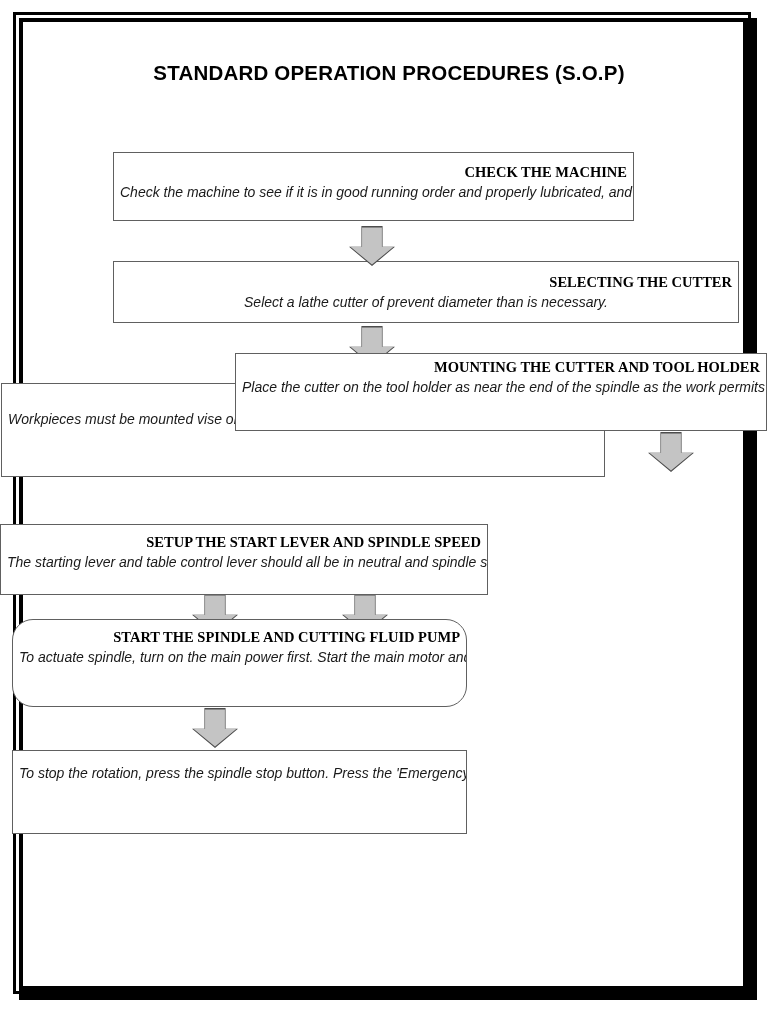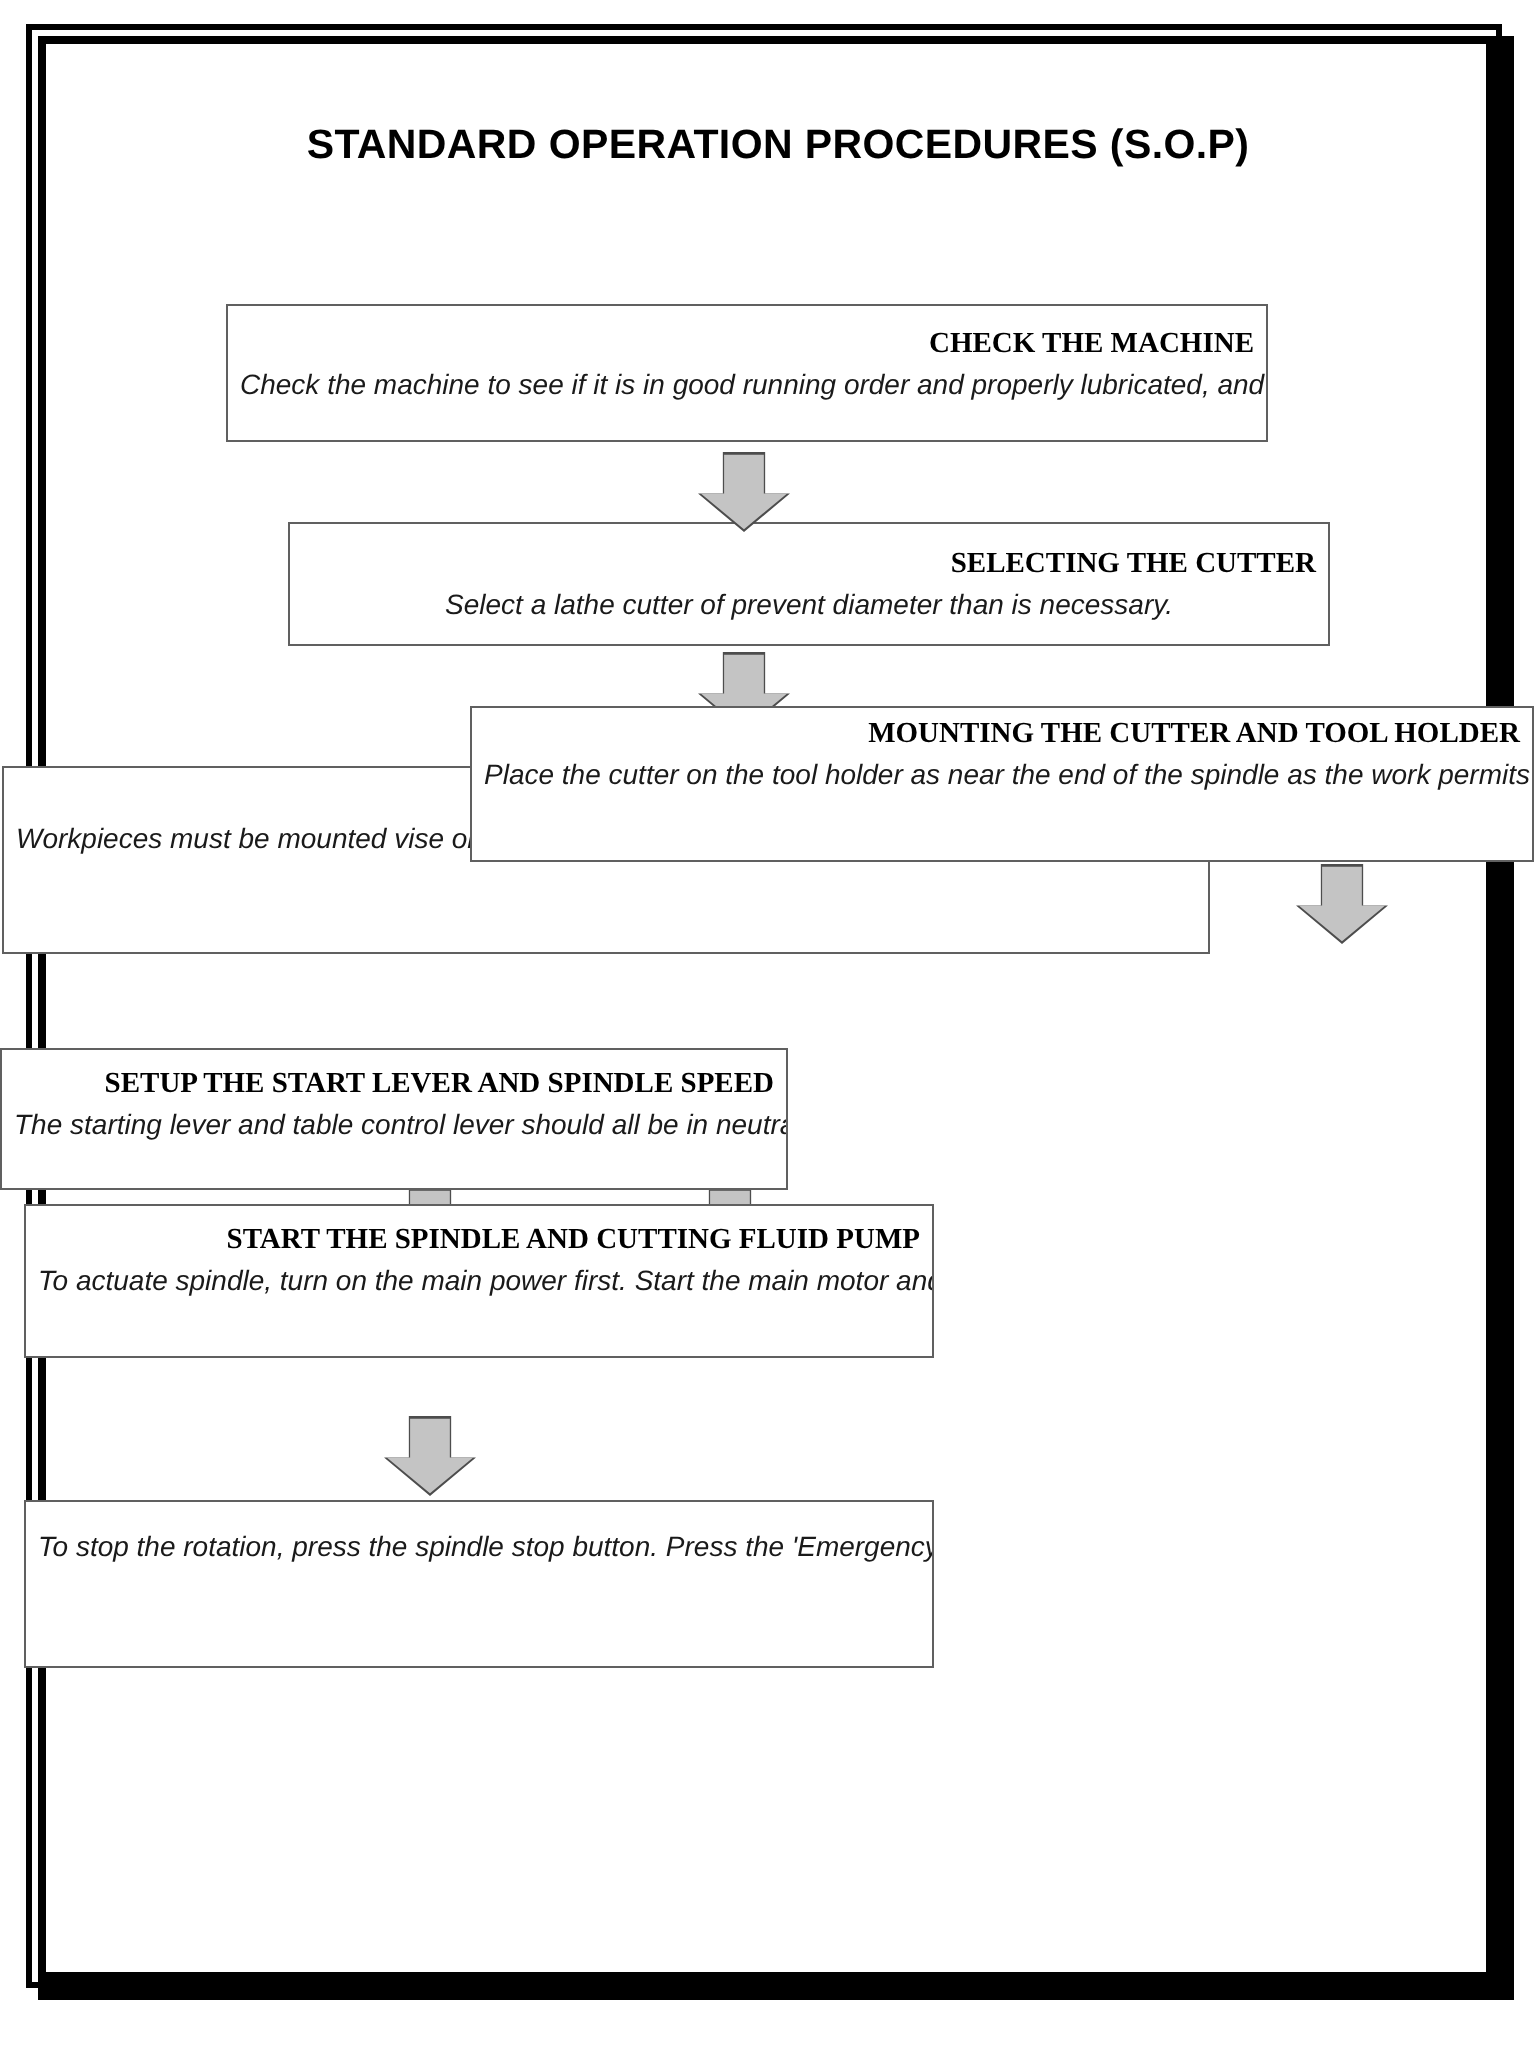--- a/index.html
+++ b/index.html
@@ -136,21 +136,21 @@
       <div class="hd">CHECK THE MACHINE</div>
       <div class="bd">Check the machine to see if it is in good running order and properly
 lubricated, and that it moves freely.</div>
     </div>
 
     <div class="arrow-wrap" style="left:349px; top:226px; width:46px; height:40px; z-index:11;">
       <div class="arrow-o"></div>
       <div class="arrow-i"></div>
     </div>
 
-    <div class="fbox nowrap-body" style="left:113px; top:261px; width:521px; height:62px; padding:11px 6px 0 6px; z-index:10;margin-left:31px;">
+    <div class="fbox nowrap-body" style="left:113px; top:261px; width:626px; height:62px; padding:11px 6px 0 6px; z-index:10;">
       <div class="hd">SELECTING THE CUTTER</div>
       <div class="bd">Select a lathe cutter of prevent diameter than is necessary.</div>
     </div>
 
     <div class="arrow-wrap" style="left:349px; top:326px; width:46px; height:40px; z-index:11;">
       <div class="arrow-o"></div>
       <div class="arrow-i"></div>
     </div>
 
     <div class="fbox nowrap-body" style="left:1px; top:383px; width:604px; height:94px; padding:6px 6px 0 6px; z-index:12;">
@@ -170,32 +170,32 @@
     <div class="arrow-wrap" style="left:648px; top:432px; width:46px; height:40px; z-index:13;">
       <div class="arrow-o"></div>
       <div class="arrow-i"></div>
     </div>
 
     <div class="arrow-wrap" style="left:342px; top:594px; width:46px; height:40px; z-index:11;">
       <div class="arrow-o"></div>
       <div class="arrow-i"></div>
     </div>
 
-    <div class="fbox nowrap-body" style="left:0px; top:524px; width:394px; height:71px; padding:8px 6px 5px 6px; z-index:12;">
+    <div class="fbox nowrap-body" style="left:0px; top:524px; width:488px; height:71px; padding:8px 6px 5px 6px; z-index:12;">
       <div class="hd">SETUP THE START LEVER AND SPINDLE SPEED</div>
       <div class="bd">The starting lever and table control lever should all be in
 neutral and spindle speed control should be set to the</div>
     </div>
 
     <div class="arrow-wrap" style="left:192px; top:594px; width:46px; height:40px; z-index:11;">
       <div class="arrow-o"></div>
       <div class="arrow-i"></div>
     </div>
 
-    <div class="fbox nowrap-body" style="left:12px; top:602px; width:455px; height:77px; padding:8px 6px 0 6px; z-index:12;">
+    <div class="fbox nowrap-body" style="left:12px; top:619px; width:455px; height:88px; padding:8px 6px 0 6px; z-index:12;border-radius:21px;">
       <div class="hd">START THE SPINDLE AND CUTTING FLUID PUMP</div>
       <div class="bd">To actuate spindle, turn on the main power first. Start
 the main motor and cutting fluid pump.</div>
     </div>
 
     <div class="arrow-wrap" style="left:192px; top:708px; width:46px; height:40px; z-index:11;">
       <div class="arrow-o"></div>
       <div class="arrow-i"></div>
     </div>
 

